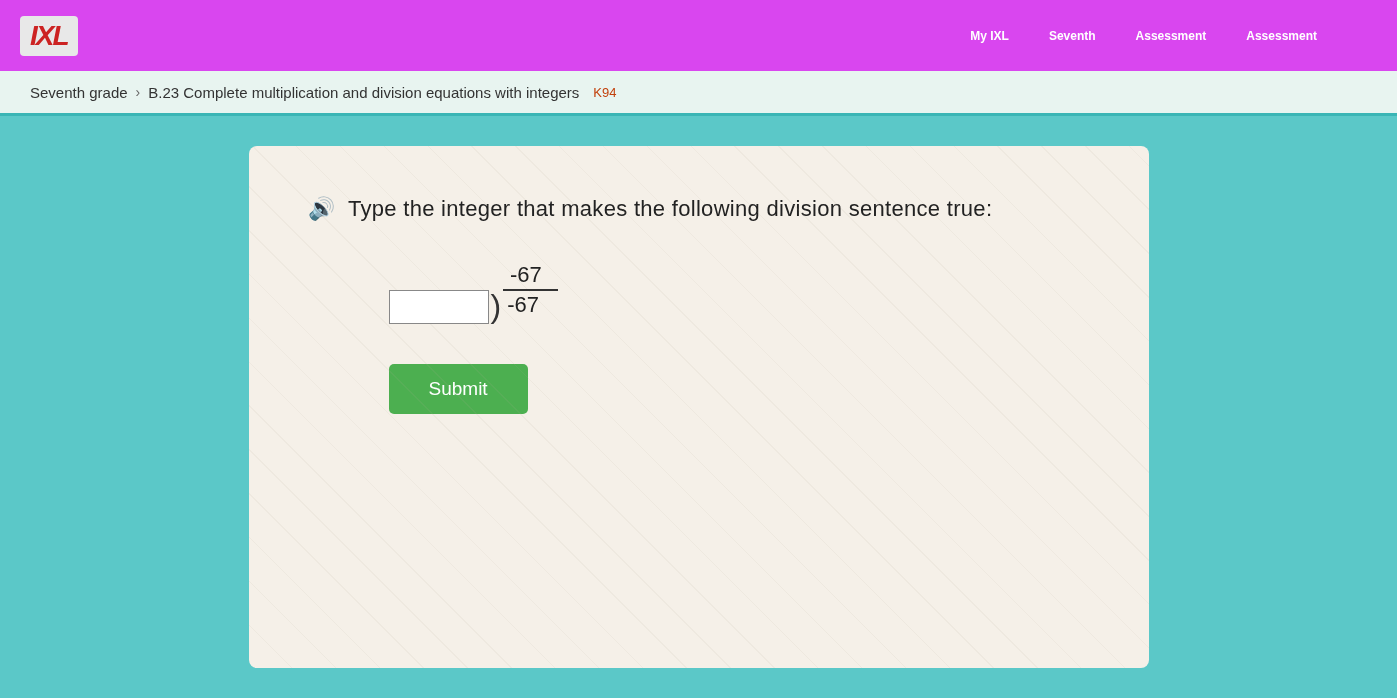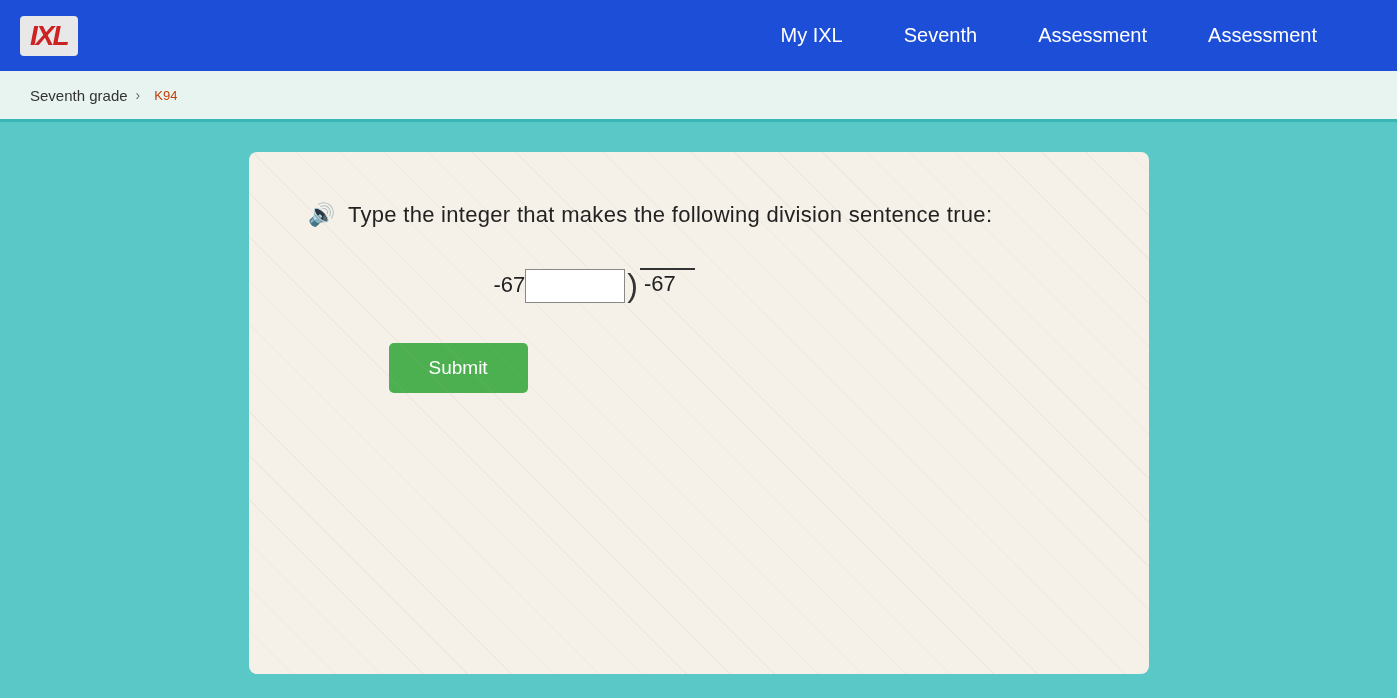--- a/index.html
+++ b/index.html
@@ -11,21 +11,21 @@
     body {
       width: 1397px;
       height: 698px;
       font-family: Arial, sans-serif;
       overflow: hidden;
       background: #4db8b8;
     }
 
     
     .top-nav {
-      background: #1d4ed8;
+      background: #d946ef;
       height: 71px;
       display: flex;
       align-items: center;
       padding: 0 20px;
       position: relative;
     }
 
     .logo-area {
       display: flex;
       align-items: center;
@@ -45,30 +45,29 @@
     .nav-links {
       display: flex;
       gap: 40px;
       margin-left: auto;
       margin-right: 60px;
     }
 
     .nav-link {
       color: white;
       text-decoration: none;
-      font-size: 20px;
-      font-weight: 400;
+      font-size: 12px;
+      font-weight: 700;
       cursor: pointer;
-      margin-left: 21px;
     }
 
     
     .breadcrumb-bar {
       background: #e8f4f0;
-      height: 51px;
+      height: 45px;
       display: flex;
       align-items: center;
       padding: 0 30px;
       border-bottom: 3px solid #3ab5b5;
     }
 
     .breadcrumb {
       display: flex;
       align-items: center;
       gap: 8px;
@@ -196,37 +195,38 @@
     <span class="nav-link">Seventh</span>
     <span class="nav-link">Assessment</span>
     <span class="nav-link">Assessment</span>
   </div>
 </div>
 
 <div class="breadcrumb-bar">
   <div class="breadcrumb">
     <span class="breadcrumb-parent">Seventh grade</span>
     <span class="breadcrumb-separator">›</span>
+    <span class="breadcrumb-current">B.23 Complete multiplication and division equations with integers</span>
     <span class="breadcrumb-code">K94</span>
   </div>
 </div>
 
 <div class="main-content">
   <div class="question-card">
 
     
     <div class="question-header">
       <span class="speaker-icon">🔊</span>
       <span class="question-text">Type the integer that makes the following division sentence true:</span>
     </div>
 
     
     <div class="long-division">
 
-      <div style="display:flex; flex-direction:row; align-items:center;">
+      <div style="display:flex; flex-direction:column; align-items:center;">
 
         <div style="font-size:22px; color:#222; text-align:center; padding-left:105px; margin-bottom:1px;">-67</div>
 
         <div style="display:flex; align-items:center;">
           <input class="divisor-input" type="text" style="margin-top: 0px;">
           <div style="display:flex; align-items:flex-start; margin-left:0px;">
             <span style="font-size:32px; color:#333; line-height:1.1; padding-left:2px;">)</span>
             <div style="display:flex; flex-direction:column; margin-left:2px;">
               <div style="border-top:2px solid #333; width:55px;"></div>
               <div style="font-size:22px; color:#222; padding:1px 4px;">-67</div>

